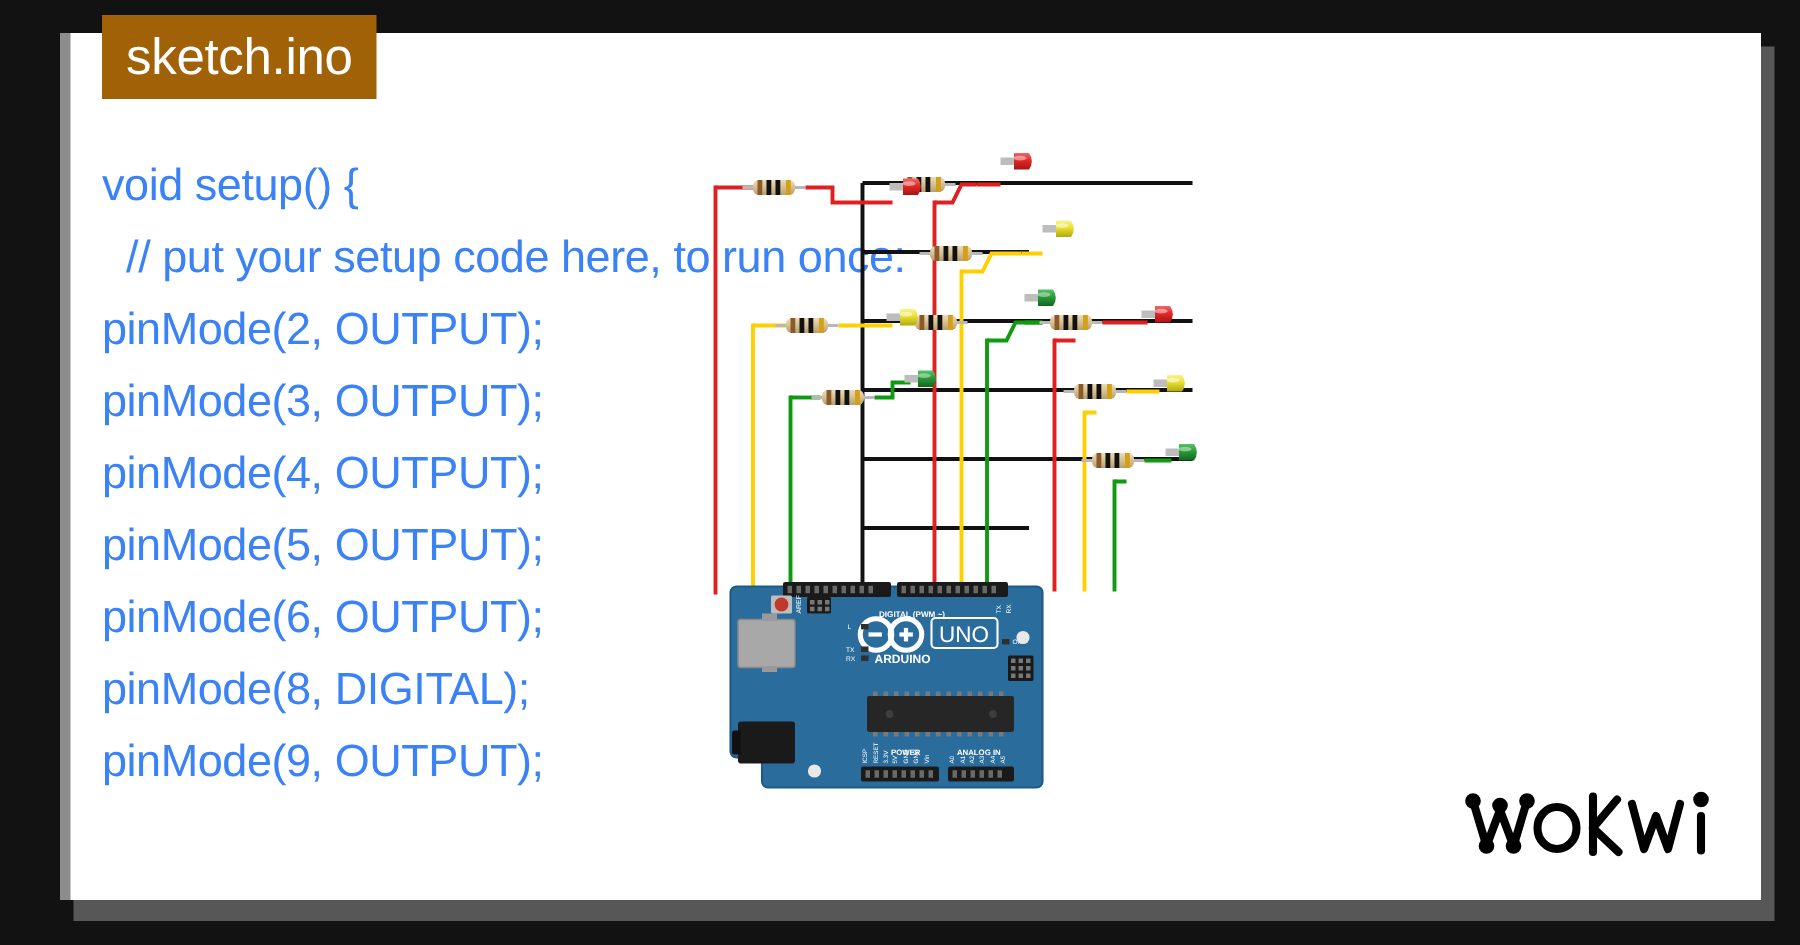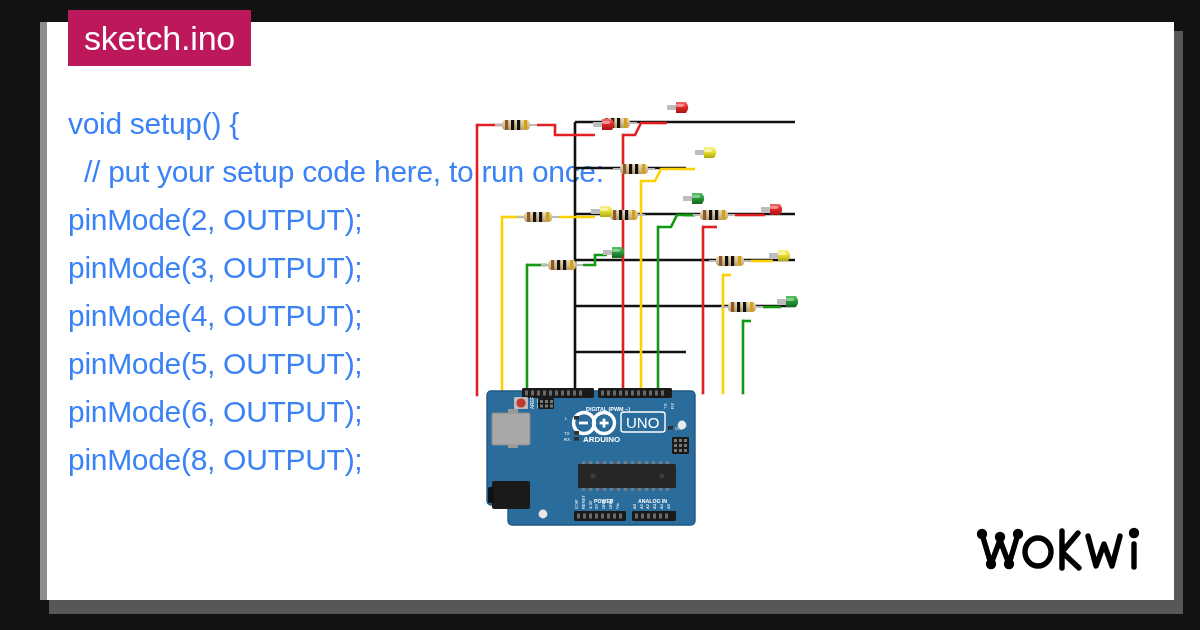--- a/index.html
+++ b/index.html
@@ -34,21 +34,21 @@
     width: 7px; height: 578px;
     background: #8d8d8d;
   }
 
   
   .tab {
     position: absolute;
     left: 68px; top: 10px;
     height: 56px;
     padding: 0 16px;
-    background: #be185d;
+    background: #a16207;
     display: flex; align-items: center;
     z-index: 40;
   }
   .tab-label {
     color: #ffffff;
     font-size: 34px;
     line-height: 1;
     letter-spacing: -0.2px;
     white-space: nowrap;
   }
@@ -106,21 +106,22 @@
   </div>
 
   <div class="code">
     <div class="code-line">void setup() {</div>
     <div class="code-line">  // put your setup code here, to run once:</div>
     <div class="code-line">pinMode(2, OUTPUT);</div>
     <div class="code-line">pinMode(3, OUTPUT);</div>
     <div class="code-line">pinMode(4, OUTPUT);</div>
     <div class="code-line">pinMode(5, OUTPUT);</div>
     <div class="code-line">pinMode(6, OUTPUT);</div>
-    <div class="code-line">pinMode(8, OUTPUT);</div>
+    <div class="code-line">pinMode(8, DIGITAL);</div>
+    <div class="code-line">pinMode(9, OUTPUT);</div>
   </div>
 
   <svg class="circuit" viewBox="0 0 370 445">
     <defs>
       <linearGradient id="gRed" x1="0" y1="0" x2="0" y2="1">
         <stop offset="0%" stop-color="#f06a6a"></stop>
           <stop offset="45%" stop-color="#e02828"></stop>
           <stop offset="100%" stop-color="#a81414"></stop>
       </linearGradient>
       <linearGradient id="gYel" x1="0" y1="0" x2="0" y2="1">

